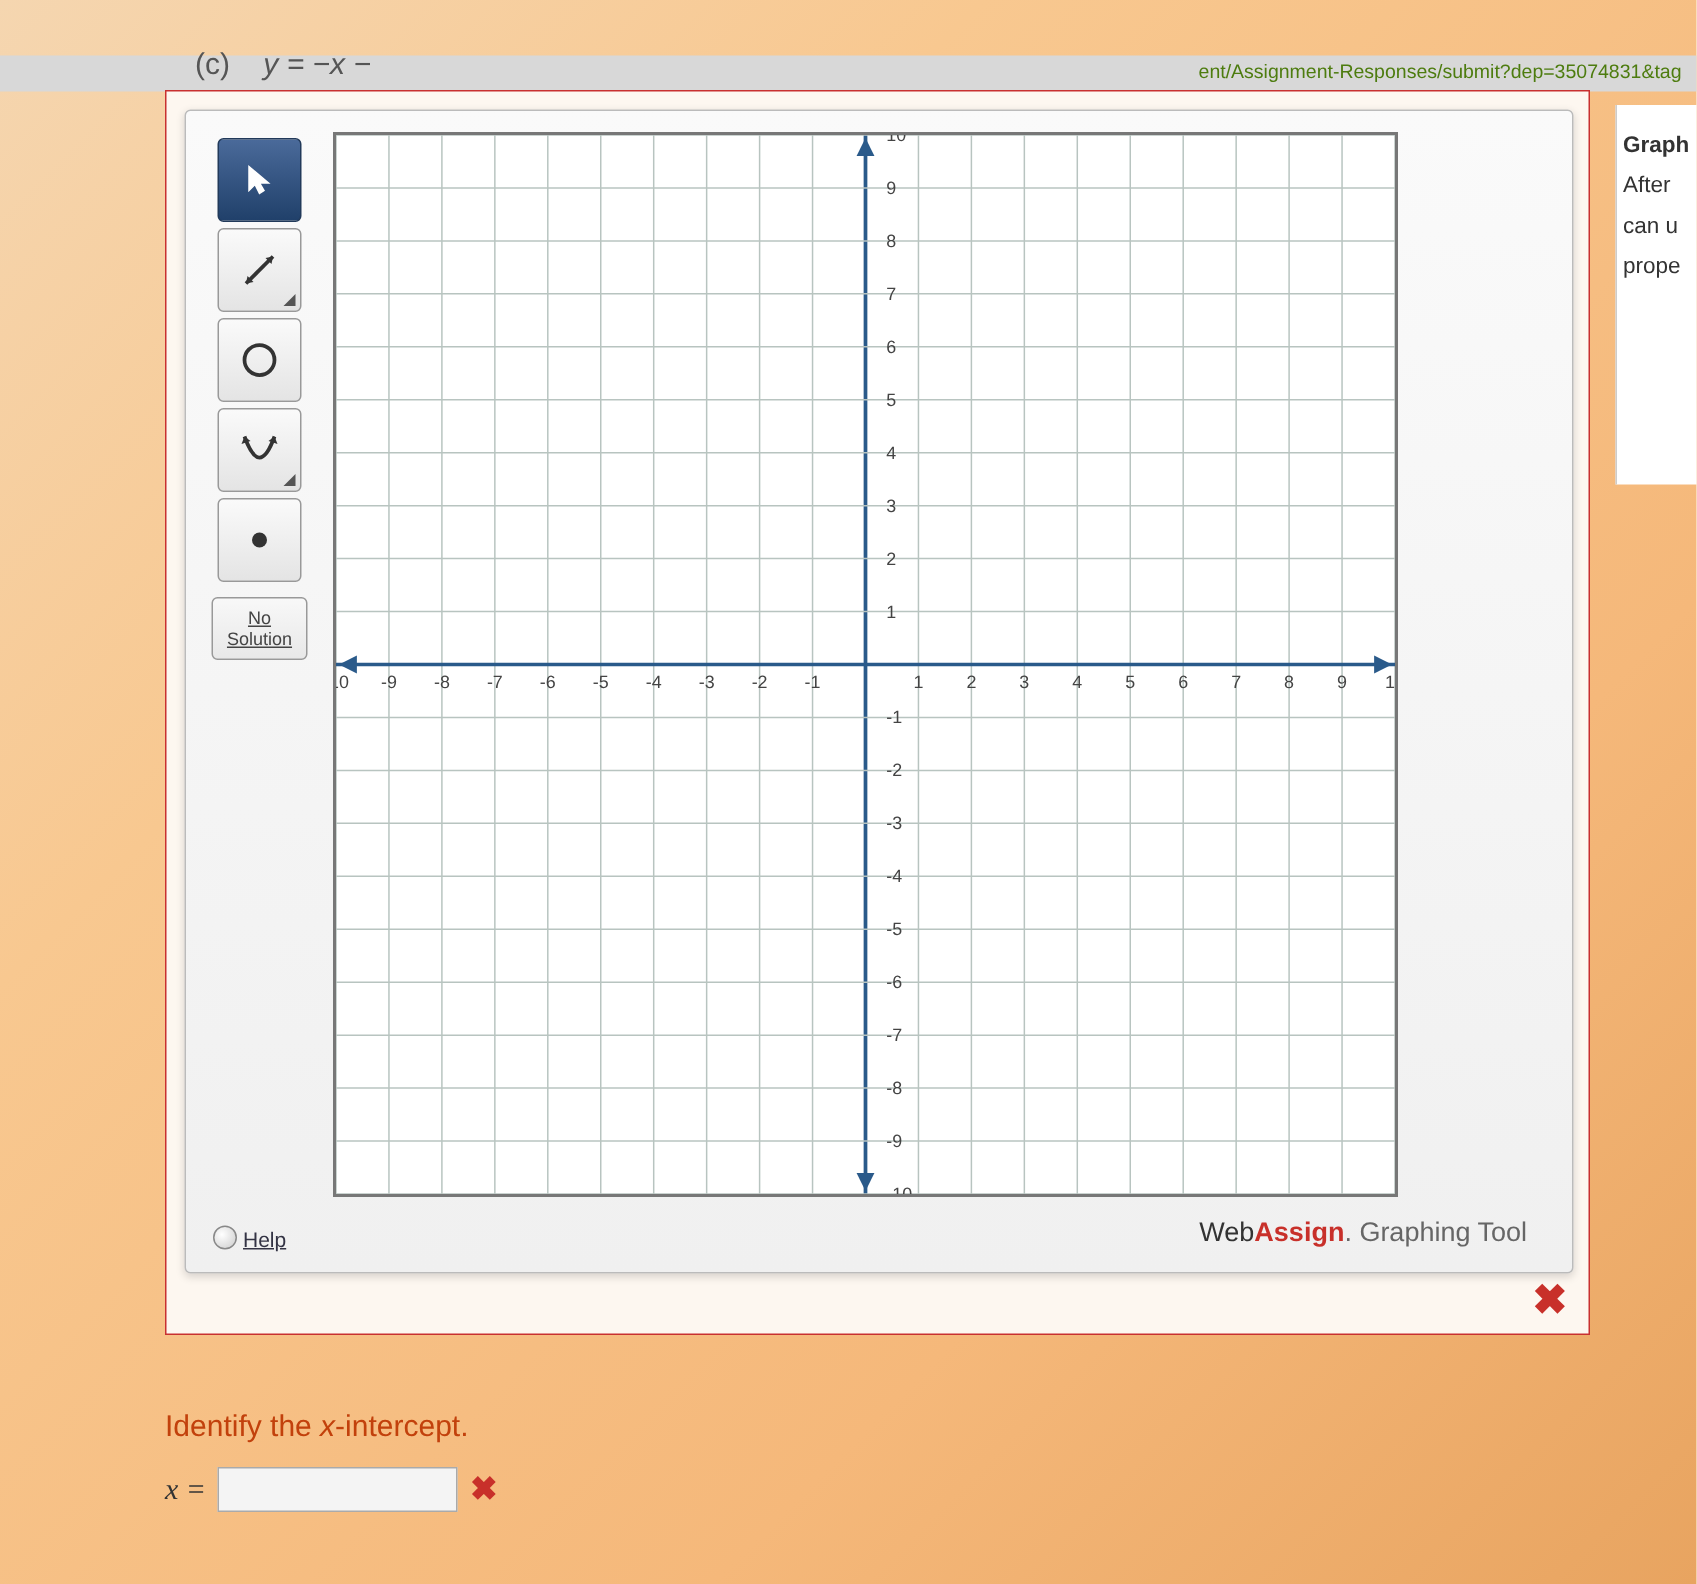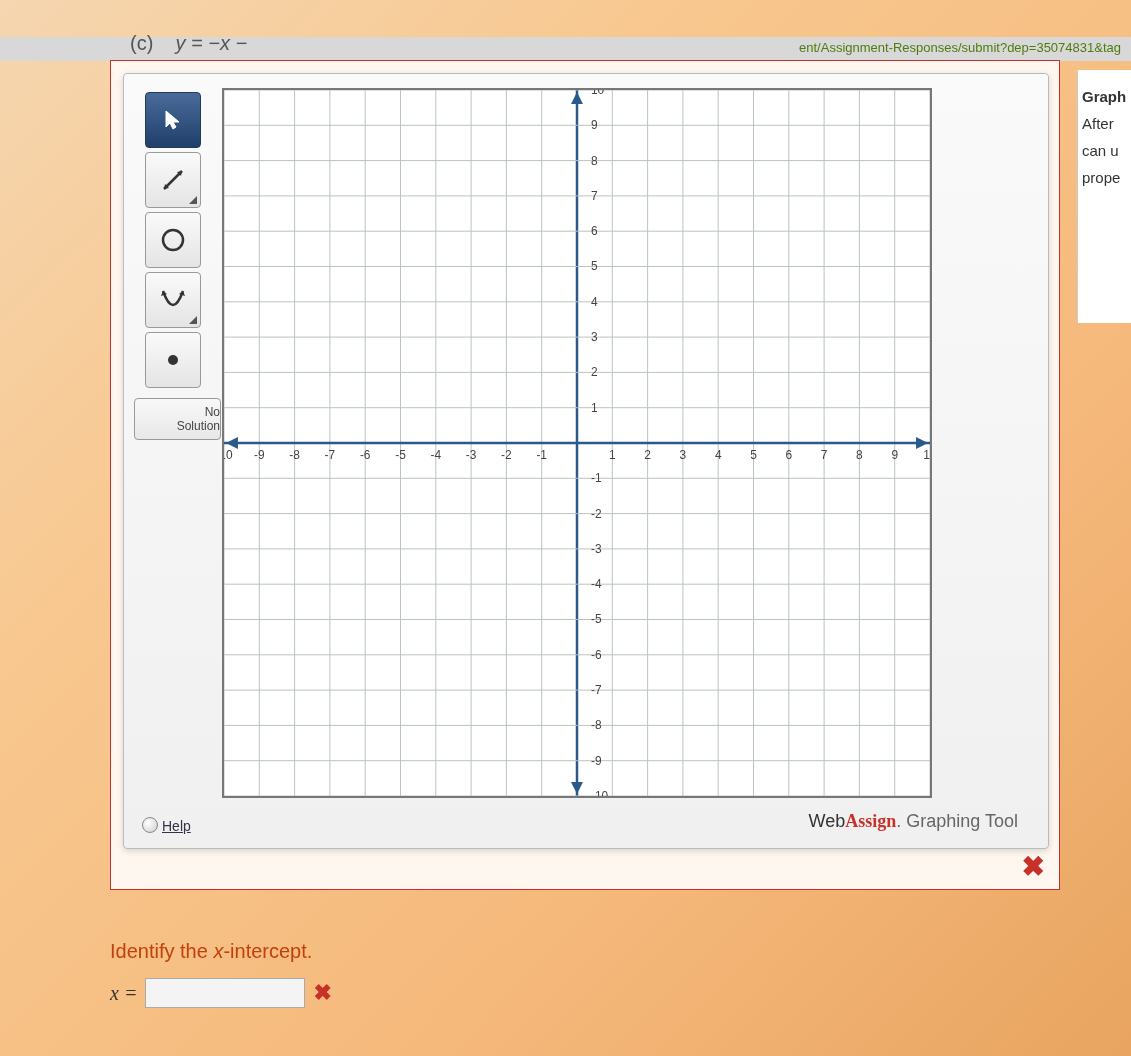--- a/index.html
+++ b/index.html
@@ -68,30 +68,31 @@
     border-color: #223a5a;
   }
   .tool-btn .corner {
     position: absolute; right: 3px; bottom: 3px;
     width: 0; height: 0;
     border-left: 8px solid transparent;
     border-bottom: 8px solid #555;
   }
   .tool-btn.active svg { stroke: #fff; fill: #fff; }
   .no-solution-btn {
-    width: 87px; height: 42px;
+    width: 64px; height: 42px;
     margin: 10px auto 0;
     background: linear-gradient(180deg,#f8f8f8,#e8e8e8);
     border: 1px solid #999;
     border-radius: 4px;
     font-size: 12px; color: #444;
-    text-align: right;
+    text-align: center;
     line-height: 14px;
     padding-top: 6px;
     cursor: pointer;
+    text-decoration: underline;
   }
   .help-btn {
     position: absolute;
     left: 18px; bottom: 14px;
     font-size: 14px; color: #334;
     text-decoration: underline;
     cursor: pointer;
   }
   .help-btn::before {
     content: "";
@@ -125,21 +126,21 @@
     margin-top: -4px;
   }
 
   .branding {
     position: absolute;
     right: 30px; bottom: 16px;
     font-size: 18px;
     color: #555;
   }
   .branding .wa1 { color: #333; font-weight: 400; }
-  .branding .wa2 { color: #c8302a; font-weight: 700; font-family: Liberation Serif, serif; }
+  .branding .wa2 { color: #c8302a; font-weight: 700; }
   .branding .wa3 { color: #666; }
 
   .x-mark-big {
     position: absolute;
     right: 14px; bottom: 6px;
     color: #c8302a;
     font-size: 28px;
     font-weight: 700;
   }
 

